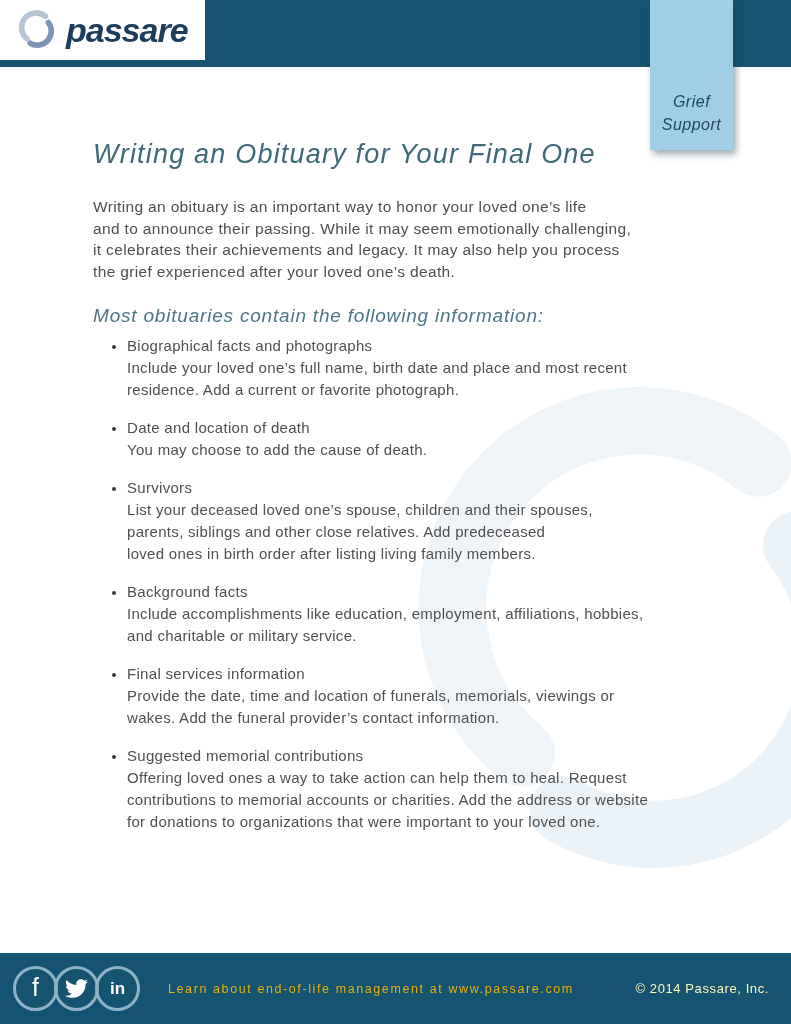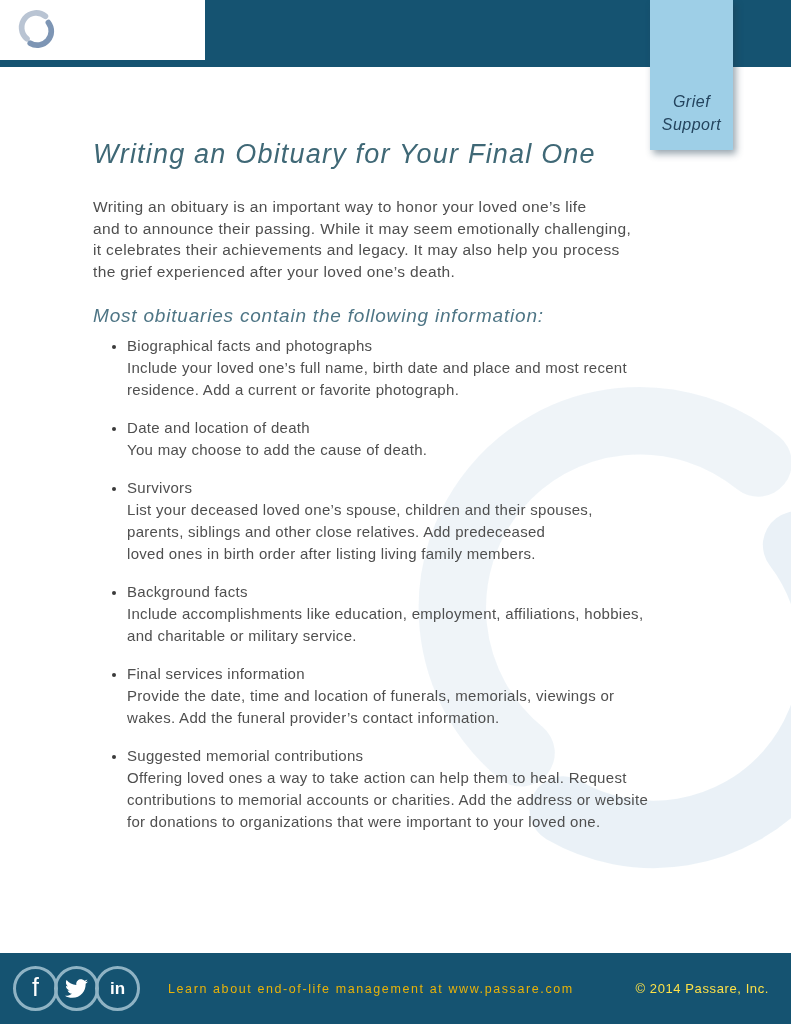--- a/index.html
+++ b/index.html
@@ -113,21 +113,21 @@
     color: #ffffff;
   }
   .fb-glyph { font-size: 25px; color: #ffffff; font-family: "Liberation Sans", sans-serif; transform: translateY(-1px); }
   .in-glyph { font-size: 17px; font-weight: bold; color: #ffffff; }
   .tagline {
     margin-left: 32px;
     color: #eab308; font-size: 12.5px; letter-spacing: 1.6px;
   }
   .copyright {
     margin-left: auto; margin-right: 22px;
-    color: #fde047; font-size: 13px; letter-spacing: 0.6px;
+    color: #fef9c3; font-size: 13px; letter-spacing: 0.6px;
   }
 </style>
 </head>
 <body>
 
 <div class="watermark">
   <svg viewBox="0 0 48 48" width="540" height="540">
     <g fill="none" stroke-linecap="round" transform="rotate(-18 24 24)">
       <path d="M 38 12 A 16 16 0 0 0 10 30" stroke="#dde8f1" stroke-width="6"></path>
       <path d="M 12 36 A 16 16 0 0 0 39 20" stroke="#d2e2ee" stroke-width="6"></path>
@@ -138,20 +138,21 @@
 <div class="header-band"></div>
 <div class="logo-box">
   <span class="logo-swirl">
     <svg viewBox="0 0 48 48" width="42" height="42">
       <g fill="none" stroke-linecap="round" transform="rotate(-18 24 24)">
         <path d="M 38 12 A 16 16 0 0 0 10 30" stroke="#b9c4d3" stroke-width="6.5"></path>
         <path d="M 12 36 A 16 16 0 0 0 39 20" stroke="#7d95b4" stroke-width="6.5"></path>
       </g>
     </svg>
   </span>
+  <span class="logo-wordmark">passare</span>
 </div>
 
 <div class="grief-tab">
   <div class="tab-label">Grief
 Support</div>
 </div>
 
 <div class="content">
   <h1 class="page-title">Writing an Obituary for Your Final One</h1>
 

